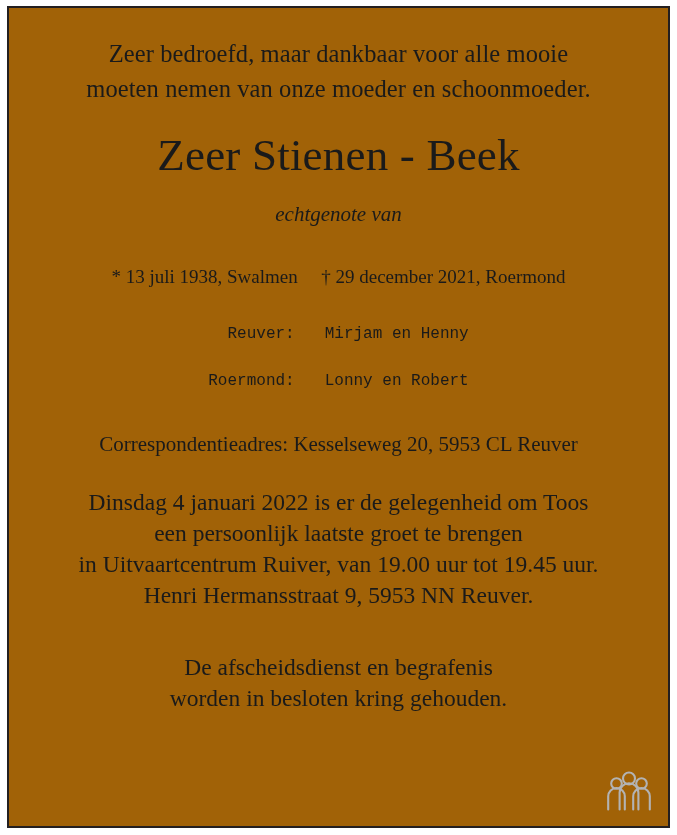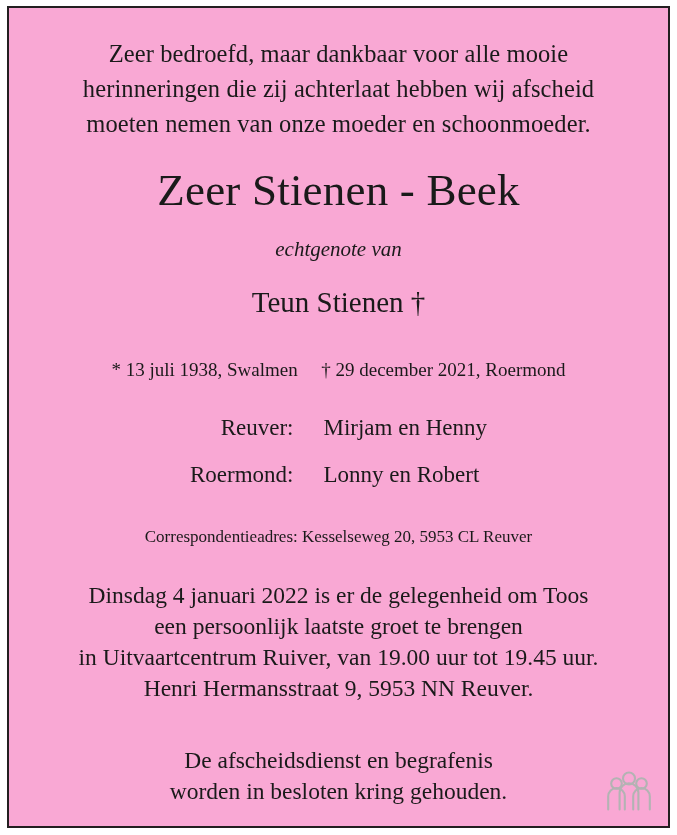--- a/index.html
+++ b/index.html
@@ -22,21 +22,21 @@
     height: 835px;
     padding: 6px 7px 7px 7px;
     background: #ffffff;
   }
 
   .notice-frame {
     box-sizing: border-box;
     width: 100%;
     height: 100%;
     border: 2px solid #231f20;
-    background: #f9a8d4;
+    background: #a16207;
     position: relative;
     overflow: hidden;
   }
 
   .content {
     box-sizing: border-box;
     width: 100%;
     height: 100%;
     padding: 28px 22px 10px 22px;
     text-align: center;
@@ -83,39 +83,40 @@
   .dates .gap { display: inline-block; width: 14px; }
 
   
   .family {
     margin: 27px 0 0 0;
     border-collapse: collapse;
     margin-left: auto;
     margin-right: auto;
   }
   .family td {
-    font-size: 23px;
+    font-size: 16px;
     line-height: 31px;
     padding: 0;
     vertical-align: baseline;
+    font-family: Liberation Mono, monospace;
   }
   .family .place {
     text-align: right;
     padding-right: 30px;
     white-space: nowrap;
   }
   .family .people {
     text-align: left;
     white-space: nowrap;
     margin-left: 25px;
   }
   .family tr + tr td { padding-top: 16px; }
 
   .correspondence {
-    font-size: 17px;
+    font-size: 21px;
     line-height: 30px;
     margin: 32px 0 0 0;
     white-space: nowrap;
   }
 
   .farewell {
     font-size: 23.5px;
     line-height: 31px;
     margin: 28px 0 16px 0;
   }
@@ -141,29 +142,27 @@
 </style>
 </head>
 <body>
 
 <div class="notice">
   <div class="notice-frame">
     <div class="content">
 
       <p class="intro">
         <span class="line">Zeer bedroefd, maar dankbaar voor alle mooie</span>
-        <span class="line">herinneringen die zij achterlaat hebben wij afscheid</span>
         <span class="line">moeten nemen van onze moeder en schoonmoeder.</span>
       </p>
 
       <h1 class="deceased-name">Zeer Stienen - Beek</h1>
 
       <p class="spouse-label">echtgenote van</p>
 
-      <p class="spouse-name">Teun Stienen †</p>
 
       <p class="dates">
         <span>* 13 juli 1938, Swalmen</span>
         <span class="gap"></span>
         <span>† 29 december 2021, Roermond</span>
       </p>
 
       <table class="family">
         <tbody>
           <tr>

